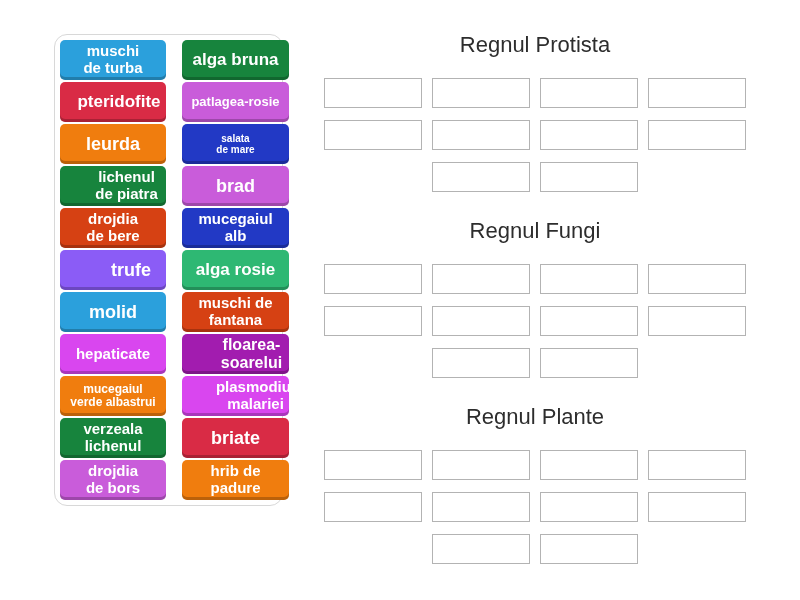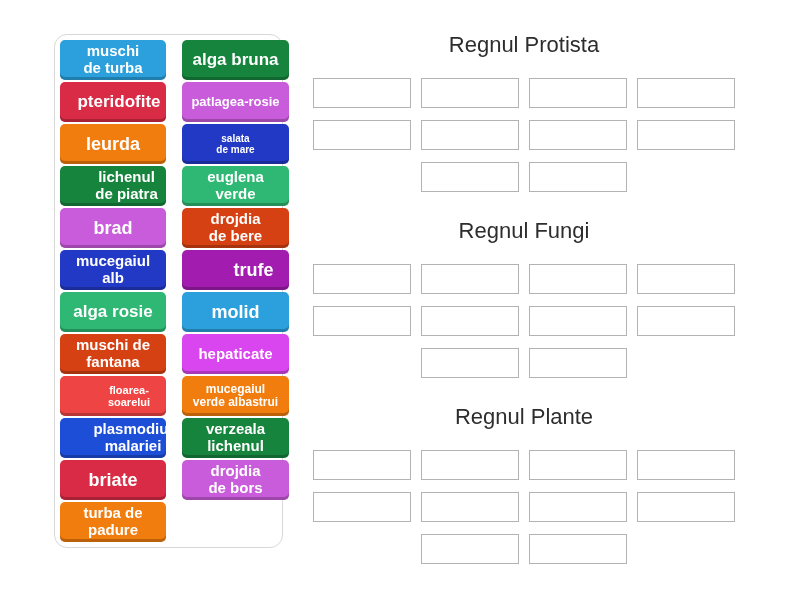--- a/index.html
+++ b/index.html
@@ -32,21 +32,21 @@
     text-align: center;
     white-space: pre-line;
     line-height: 1.12;
     box-shadow: inset 0 -3px 0 rgba(0,0,0,0.22);
     cursor: grab;
     user-select: none;
   }
 
   
   .groups-column {
-    position: absolute; left: 313px; top: 0;
+    position: absolute; left: 324px; top: 0;
     width: 422px;
     display: flex; flex-direction: column; align-items: flex-end;
   }
   .group {
     margin-top: 24px;
     display: flex; flex-direction: column; align-items: center;
     width: 100%;
   }
   .group:first-child { margin-top: 30px; }
   .group-title {
@@ -76,44 +76,42 @@
       <div class="tile" style="background: rgb(43, 160, 220); font-size: 15px;">muschi
 de turba</div>
       <div class="tile" style="background: rgb(23, 132, 61); font-size: 17px;">alga bruna</div>
       <div class="tile" style="background: rgb(217, 43, 69); font-size: 17px; padding-left: 12px;">pteridofite</div>
       <div class="tile" style="background: rgb(201, 92, 218); font-size: 13px;">patlagea-rosie</div>
       <div class="tile" style="background: rgb(240, 125, 14); font-size: 18px;">leurda</div>
       <div class="tile" style="background: rgb(34, 57, 197); font-size: 10px;">salata
 de mare</div>
       <div class="tile" style="background: rgb(23, 132, 61); font-size: 15px; padding-left: 27px;">lichenul
 de piatra</div>
-      <div class="tile" style="background: rgb(46, 184, 115); font-size: 15px;">euglena
-verde</div>
       <div class="tile" style="background: rgb(201, 92, 218); font-size: 18px;">brad</div>
       <div class="tile" style="background: rgb(214, 65, 19); font-size: 15px;">drojdia
 de bere</div>
       <div class="tile" style="background: rgb(34, 57, 197); font-size: 15px;">mucegaiul
 alb</div>
-      <div class="tile" style="background: #a21caf; font-size: 18px; padding-left: 36px;">trufe</div>
+      <div class="tile" style="background: #8b5cf6; font-size: 18px; padding-left: 36px;">trufe</div>
       <div class="tile" style="background: rgb(46, 184, 115); font-size: 17px; text-align: center;">alga rosie</div>
       <div class="tile" style="background: rgb(43, 160, 220); font-size: 18px;">molid</div>
       <div class="tile" style="background: rgb(214, 65, 19); font-size: 15px;">muschi de
 fantana</div>
       <div class="tile" style="background: #d946ef; font-size: 15px;">hepaticate</div>
-      <div class="tile" style="background: #ef4444; font-size: 11px; padding-left: 32px;">floarea-soarelui</div>
+      <div class="tile" style="background: #a21caf; font-size: 16px; padding-left: 32px;">floarea-soarelui</div>
       <div class="tile" style="background: rgb(240, 125, 14); font-size: 12px;">mucegaiul
 verde albastrui</div>
-      <div class="tile" style="background: #1d4ed8; font-size: 15px; padding-left: 40px;">plasmodiul
+      <div class="tile" style="background: #d946ef; font-size: 15px; padding-left: 40px;">plasmodiul
 malariei</div>
       <div class="tile" style="background: rgb(23, 132, 61); font-size: 15px;">verzeala
 lichenul</div>
       <div class="tile" style="background: rgb(217, 43, 69); font-size: 18px;">briate</div>
       <div class="tile" style="background: rgb(201, 92, 218); font-size: 15px;">drojdia
 de bors</div>
-      <div class="tile" style="background: rgb(240, 125, 14); font-size: 15px;">turba de
+      <div class="tile" style="background: rgb(240, 125, 14); font-size: 15px;">hrib de
 padure</div>
     </div>
   <div class="groups-column">
       <section class="group">
         <h2 class="group-title">Regnul Protista</h2>
         <div class="slots">
           <div class="slot"></div>
           <div class="slot"></div>
           <div class="slot"></div>
           <div class="slot"></div>

